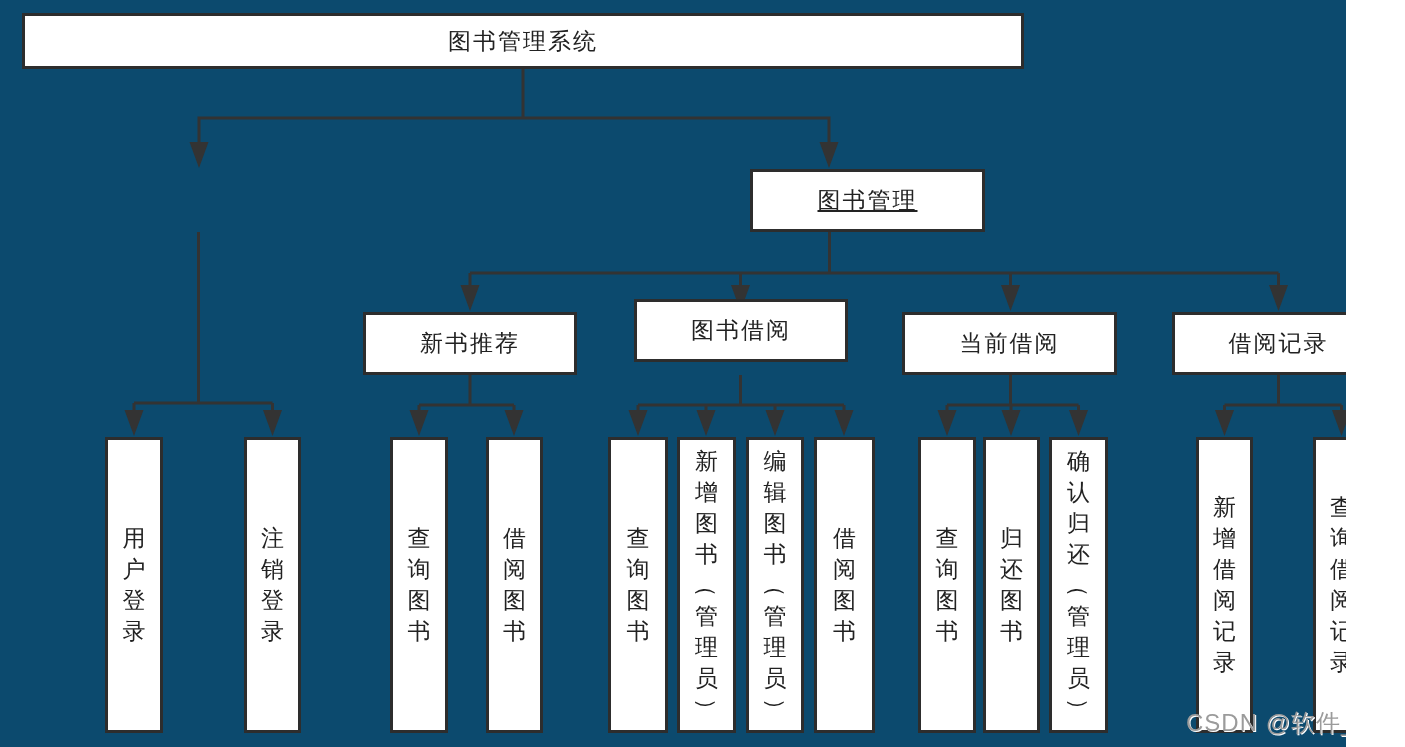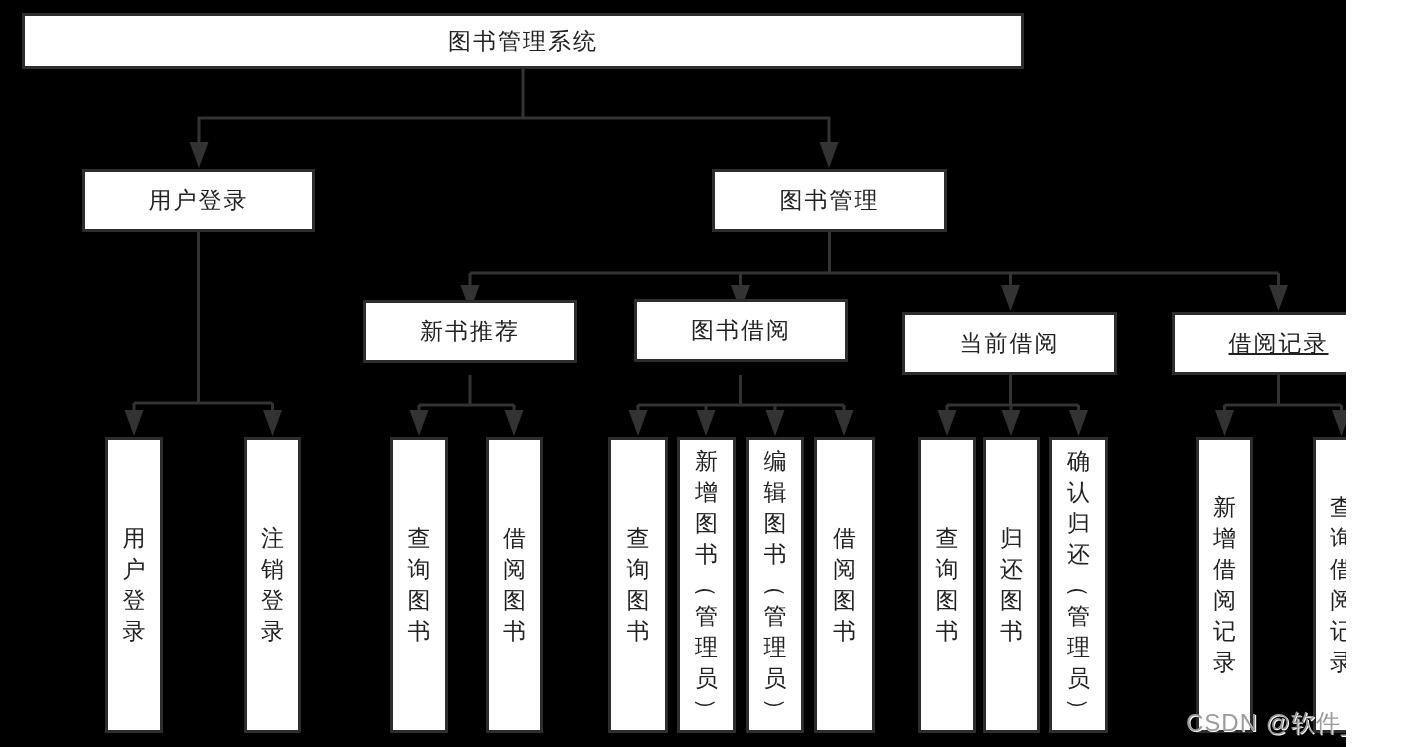--- a/index.html
+++ b/index.html
@@ -5,21 +5,21 @@
   html, body {
     margin: 0;
     padding: 0;
     background: #ffffff;
     font-family: "Liberation Sans", sans-serif;
   }
   .stage {
     position: relative;
     width: 1346px;
     height: 747px;
-    background: #000000;
+    background: #0c4a6e;
     overflow: hidden;
   }
   svg.connectors {
     position: absolute;
     left: 0; top: 0;
     width: 1405px;
     height: 747px;
     z-index: 0;
   }
   .node {
@@ -110,37 +110,34 @@
       <polygon points="1069,410 1088,410 1078.5,436"></polygon>
       <polygon points="1215,410 1234,410 1224.5,436"></polygon>
       <polygon points="1332,410 1351,410 1341.5,436"></polygon>
     </g>
   </svg>
 
   <div class="node" style="left:22px; top:13px; width:1002px; height:56px;">
     <span class="hlabel">图书管理系统</span>
   </div>
 
-  <div class="node" style="left:82px; top:169px; width:233px; height:63px;">
-    <span class="hlabel">用户登录</span>
-  </div>
-  <div class="node" style="left:712px; top:169px; width:235px; height:63px;">
+  <div class="node" style="left:750px; top:169px; width:235px; height:63px;text-decoration:underline;">
     <span class="hlabel">图书管理</span>
   </div>
 
-  <div class="node" style="left:363px; top:300px; width:214px; height:63px;">
+  <div class="node" style="left:363px; top:312px; width:214px; height:63px;">
     <span class="hlabel">新书推荐</span>
   </div>
   <div class="node" style="left:634px; top:299px; width:214px; height:63px;">
     <span class="hlabel">图书借阅</span>
   </div>
   <div class="node" style="left:902px; top:312px; width:215px; height:63px;align-items:center;">
     <span class="hlabel">当前借阅</span>
   </div>
-  <div class="node" style="left:1172px; top:312px; width:213px; height:63px;text-decoration:underline;">
+  <div class="node" style="left:1172px; top:312px; width:213px; height:63px;">
     <span class="hlabel">借阅记录</span>
   </div>
 
   <div class="node" style="left:105px; top:437px; width:58px; height:296px;">
     <span class="vtext">
         <span class="vchar">用</span>
         <span class="vchar">户</span>
         <span class="vchar">登</span>
         <span class="vchar">录</span>
       </span>

